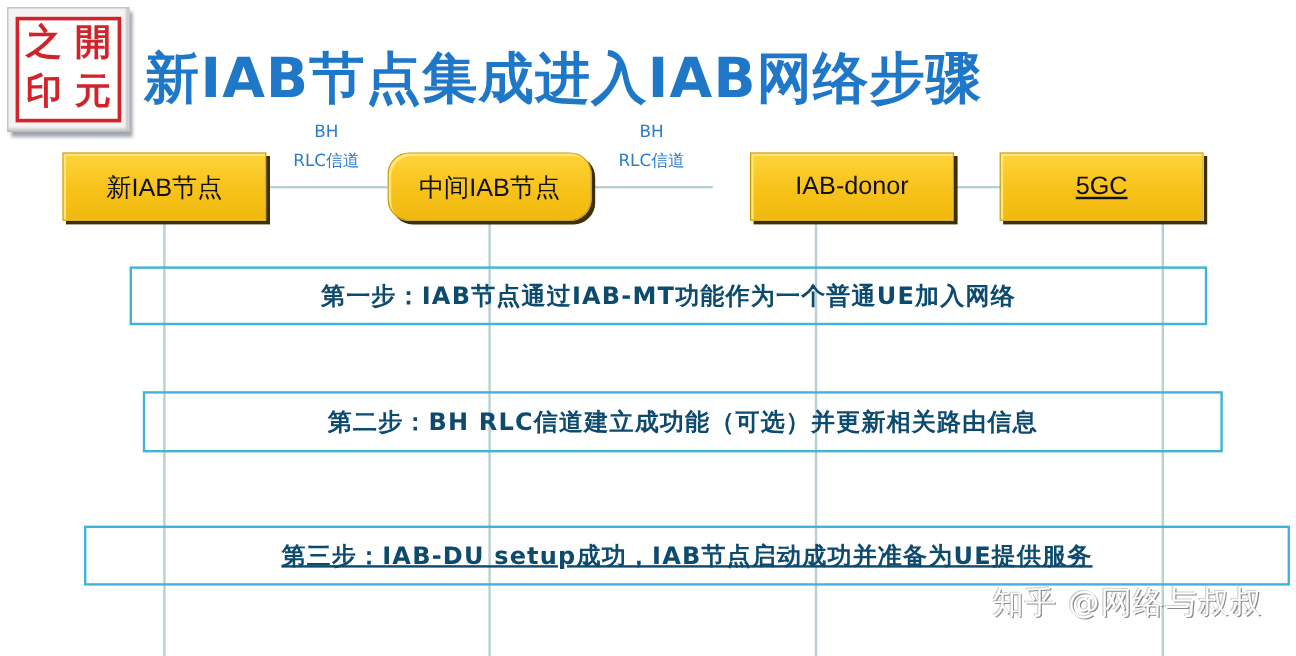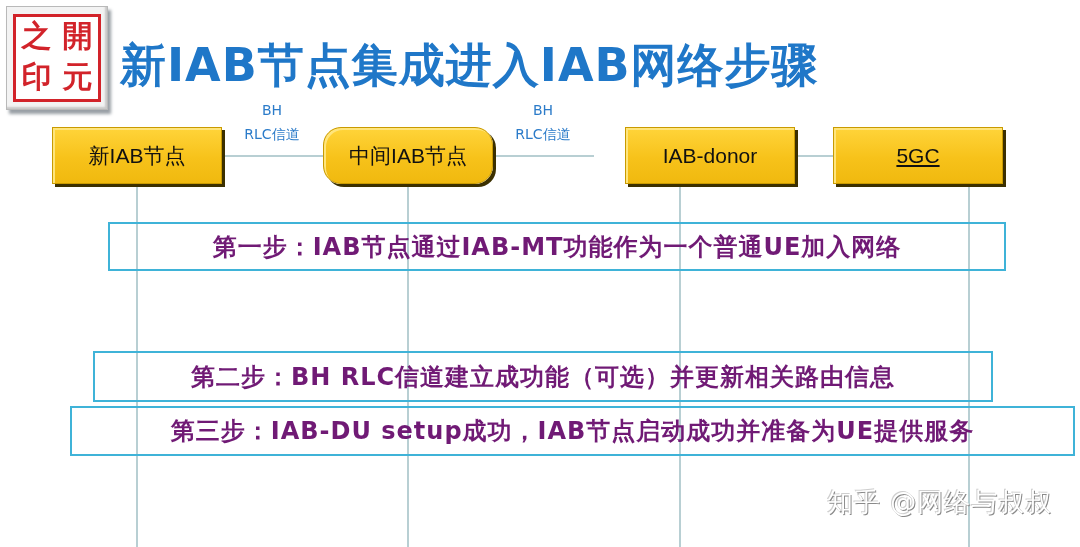--- a/index.html
+++ b/index.html
@@ -49,21 +49,21 @@
     font-size:21px; color:#111; white-space:nowrap;
     font-family:"Liberation Sans", sans-serif;
   }
   .link-label {
     position:absolute; width:100px; text-align:center; color:#2b7bc9;
     font-size:14px; font-weight:normal; line-height:24px;
   }
   .step {
     position:absolute; border:2px solid #3fb3d8; background:rgba(255,255,255,0.0);
     display:flex; align-items:center; justify-content:center;
-    color:#701a75; font-weight:bold; font-size:24px; white-space:nowrap;
+    color:#0c4a6e; font-weight:bold; font-size:20px; white-space:nowrap;
     letter-spacing:1px;
   }
   .watermark {
     position:absolute; left:827px; top:485px; font-size:26px; color:#ffffff;
     text-shadow: 1px 1px 0 #8a8a8a, -1px -1px 0 #cfcfcf;
     white-space:nowrap; letter-spacing:1px;
   }
 </style>
 </head>
 <body>
@@ -97,16 +97,16 @@
   <div>BH</div>
   <div>RLC信道</div>
 </div>
 
 <div class="node" style="left:52px;">新IAB节点</div>
 <div class="node" style="left:323px;border-radius:18px;">中间IAB节点</div>
 <div class="node" style="left:594px;margin-left:31px;">IAB-donor</div>
 <div class="node" style="left:833px;text-decoration:underline;">5GC</div>
 
 <div class="step" style="left:108px; top:222px; width:894px; height:45px;">第一步：IAB节点通过IAB-MT功能作为一个普通UE加入网络</div>
-<div class="step" style="left:93px; top:326px; width:896px; height:47px;margin-top:25px;">第二步：BH RLC信道建立成功能（可选）并更新相关路由信息</div>
-<div class="step" style="left:70px; top:406px; width:1001px; height:46px;">第三步：IAB-DU setup成功，IAB节点启动成功并准备为UE提供服务</div>
+<div class="step" style="left:119px; top:326px; width:896px; height:47px;">第二步：BH RLC信道建立成功能（可选）并更新相关路由信息</div>
+<div class="step" style="left:70px; top:438px; width:1001px; height:46px;text-decoration:underline;">第三步：IAB-DU setup成功，IAB节点启动成功并准备为UE提供服务</div>
 
 <div class="watermark">知乎 @网络与叔叔</div>
 
 </body></html>

